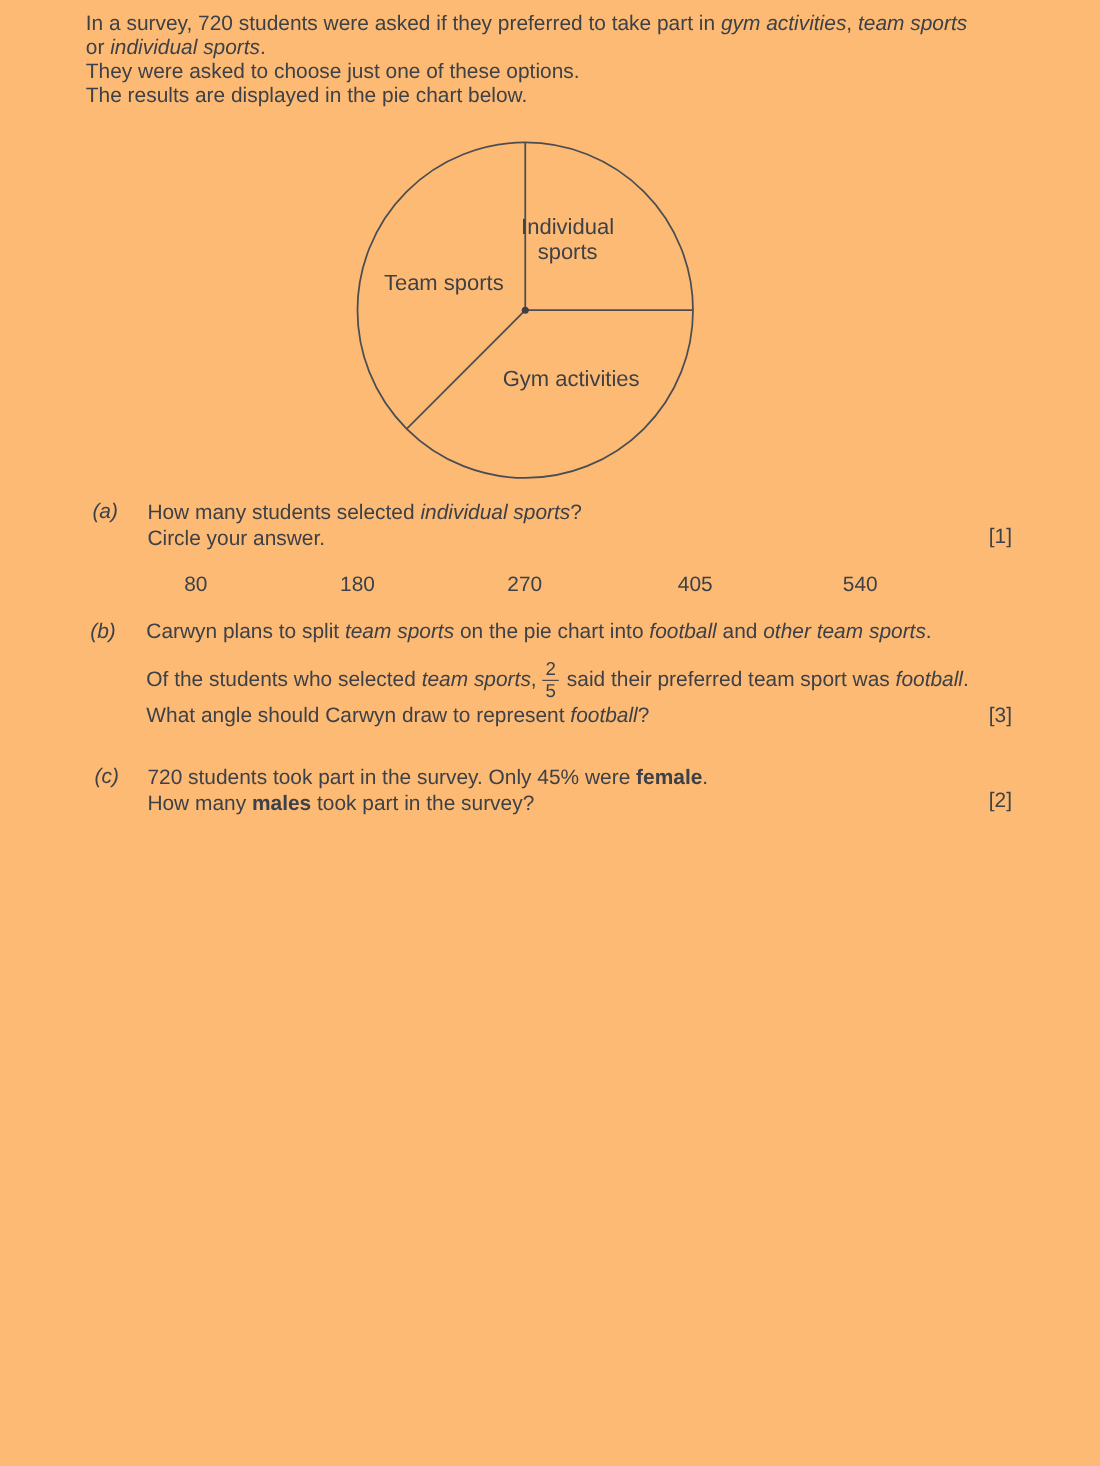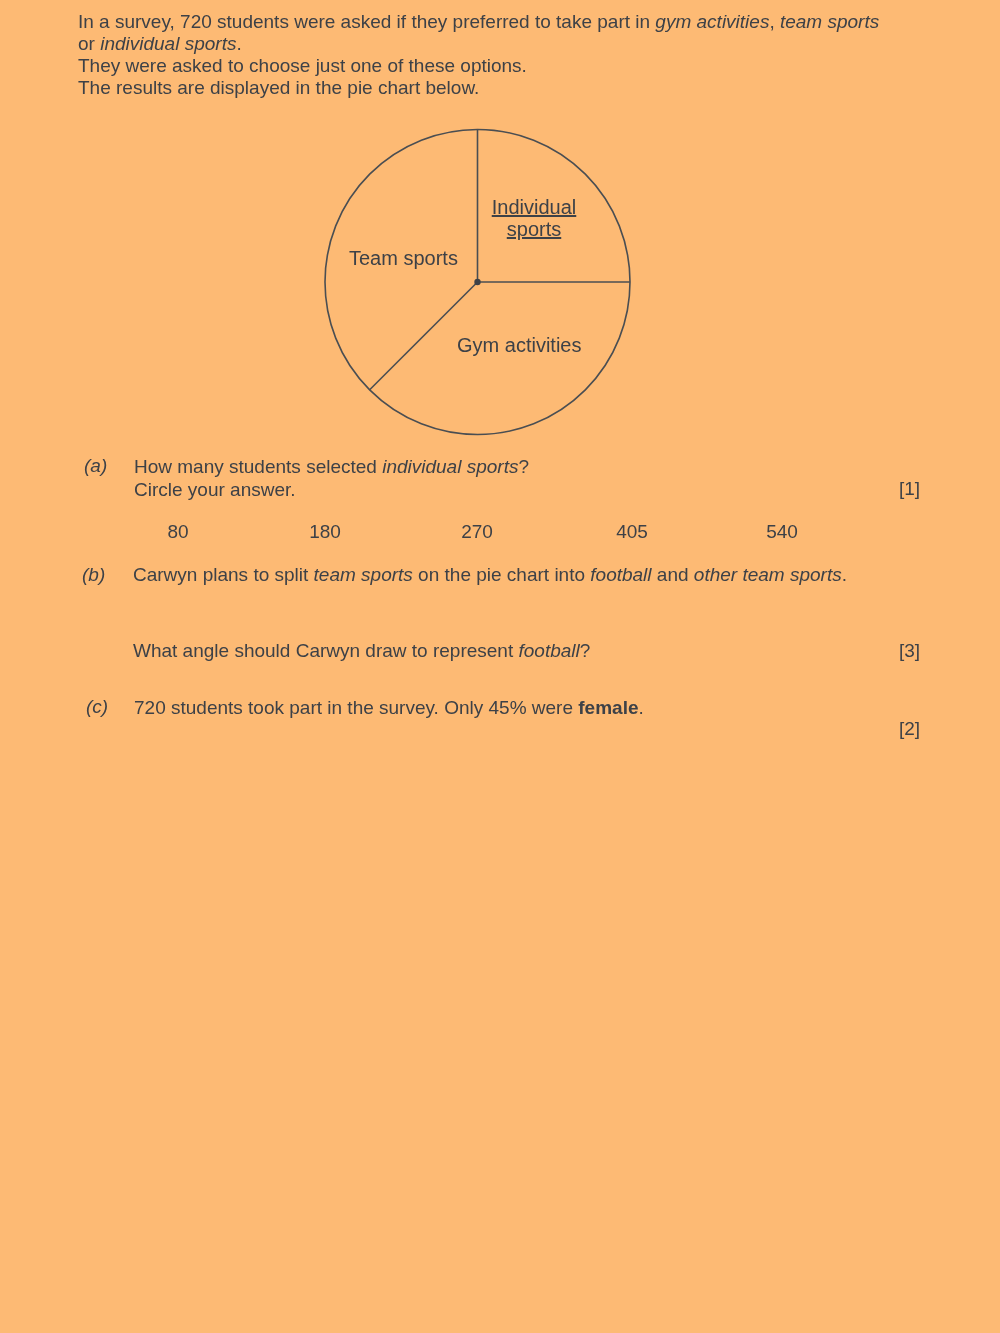--- a/index.html
+++ b/index.html
@@ -39,21 +39,21 @@
 
   <div class="abs" style="left:320px; top:124px; width:316px; height:317px;">
     <svg width="316" height="317" viewBox="0 0 316 317">
       <circle cx="157.5" cy="158" r="152.5" fill="none" stroke="#4a4e52" stroke-width="1.6"></circle>
       <line x1="157.5" y1="158" x2="157.5" y2="5.5" stroke="#4a4e52" stroke-width="1.6"></line>
       <line x1="157.5" y1="158" x2="310" y2="158" stroke="#4a4e52" stroke-width="1.6"></line>
       <line x1="157.5" y1="158" x2="49.7" y2="265.8" stroke="#4a4e52" stroke-width="1.6"></line>
       <circle cx="157.5" cy="158" r="3.2" fill="#3d4147"></circle>
     </svg>
   </div>
-  <div class="pie-label center" style="left:464px; top:196px; width:140px;text-decoration:underline;">
+  <div class="pie-label center" style="left:446px; top:196px; width:140px;">
     <div>Individual</div>
     <div>sports</div>
   </div>
   <div class="pie-label" style="left:349px; top:247px;">Team sports</div>
   <div class="pie-label" style="left:457px; top:334px;">Gym activities</div>
 
   <div class="abs marker" style="left:84px; top:455px;">(a)</div>
   <div class="abs qline" style="left:134px; top:455px; width:700px;">
     <div><span>How many students selected </span><span class="it">individual sports</span><span>?</span></div>
     <div>Circle your answer.</div>
@@ -62,22 +62,24 @@
   <div class="abs" style="left:0; top:521px; width:1000px; height:24px;">
     <span class="choice" style="left:178px;">80</span>
     <span class="choice" style="left:325px;">180</span>
     <span class="choice" style="left:477px;">270</span>
     <span class="choice" style="left:632px;">405</span>
     <span class="choice" style="left:782px;">540</span>
   </div>
 
   <div class="abs marker" style="left:82px; top:564px;">(b)</div>
   <div class="abs" style="left:133px; top:564px; width:800px;"><span>Carwyn plans to split </span><span class="it">team sports</span><span> on the pie chart into </span><span class="it">football</span><span> and </span><span class="it">other team sports</span><span>.</span></div>
+  <div class="abs" style="left:133px; top:599px; width:830px;"><span>Of the students who selected </span><span class="it">team sports</span><span>,</span><span class="frac"><div class="num">2</div><div class="den">5</div></span><span>said their preferred team sport was </span><span class="it">football</span><span>.</span></div>
   <div class="abs" style="left:133px; top:640px; width:700px;"><span>What angle should Carwyn draw to represent </span><span class="it">football</span><span>?</span></div>
   <div class="marks" style="top:640px;">[3]</div>
 
   <div class="abs marker" style="left:86px; top:696px;">(c)</div>
   <div class="abs qline" style="left:134px; top:696px; width:750px;">
     <div><span>720 students took part in the survey. Only 45% were </span><span class="b">female</span><span>.</span></div>
+    <div><span>How many </span><span class="b">males</span><span> took part in the survey?</span></div>
   </div>
   <div class="marks" style="top:718px;">[2]</div>
 
 </div>
 
 </body></html>

